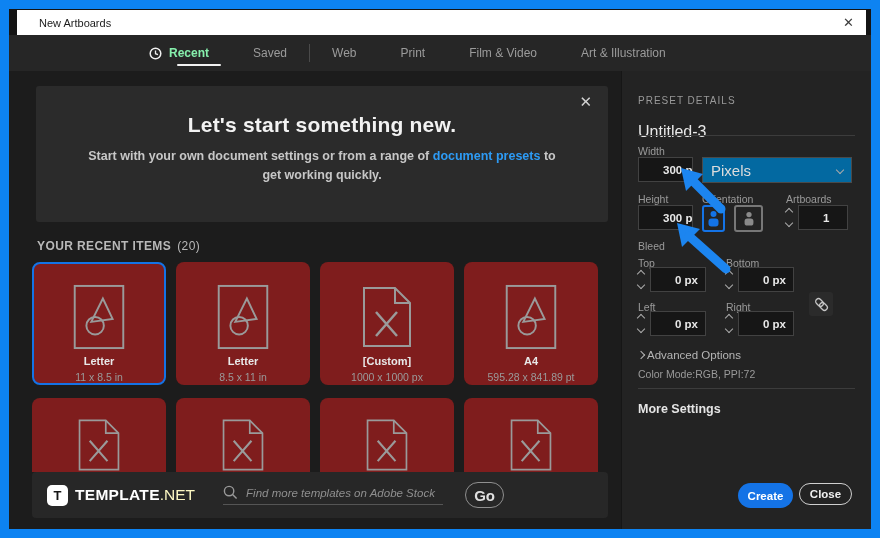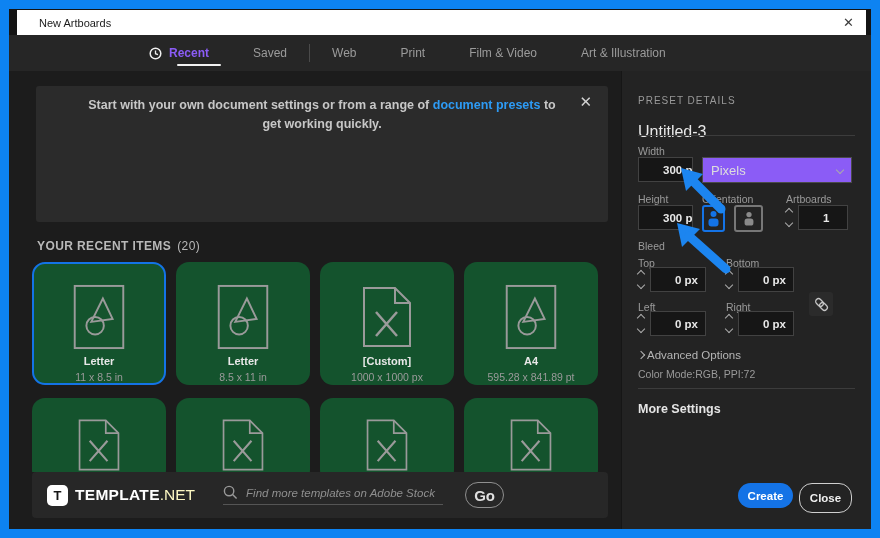--- a/index.html
+++ b/index.html
@@ -8,39 +8,39 @@
   .dialog { position:absolute; left:9px; top:9px; right:9px; bottom:9px; background:#141414; }
 
   
   .titlebar { position:absolute; left:8px; right:5px; top:1px; height:25px; background:#ffffff; display:flex; align-items:center; }
   .titlebar .wtitle { font-size:11px; color:#1b1b1b; margin-left:22px; }
   .titlebar .wclose { margin-left:auto; margin-right:12px; font-size:13px; color:#3c3c3c; cursor:default; }
 
   
   .tabbar { position:absolute; left:0; right:0; top:26px; height:36px; background:#262626; display:flex; align-items:center; padding-left:118px; }
   .tab { position:relative; height:100%; display:flex; align-items:center; gap:7px; padding:0 22px; font-size:12px; color:#9b9b9b; }
-  .tab.active { color:#8b5cf6; font-weight:bold; }
+  .tab.active { color:#86efac; font-weight:bold; }
   .tab.active .underline { position:absolute; left:50px; width:44px; bottom:5px; height:2.5px; background:#f2f2f2; border-radius:2px; }
   .tabdivider { width:1px; height:18px; background:#4a4a4a; }
 
   
   .content { position:absolute; left:0; top:62px; width:612px; bottom:0; background:#1c1c1c; }
 
   .banner { position:absolute; left:27px; top:15px; width:572px; height:136px; background:#2b2b2b; border-radius:3px; text-align:center; }
   .banner .bclose { position:absolute; top:7px; right:16px; font-size:15px; color:#d2d2d2; }
   .banner h1 { margin-top:27px; font-size:21px; font-weight:600; color:#f2f2f2; letter-spacing:0.2px; }
   .banner p { width:480px; margin:10px auto 4px; font-size:12.5px; line-height:1.55; color:#c7c7c7;font-weight:bold; }
   .banner a { color:#2d9bf5; text-decoration:none; }
 
   .recent-heading { position:absolute; left:28px; top:168px; font-size:12px; font-weight:bold; color:#b9b9b9; letter-spacing:0.4px; }
   .recent-heading .count { font-weight:normal; margin-left:6px; }
 
   .cards-row1 { position:absolute; left:23px; top:191px; display:flex; gap:10px; }
   .cards-row2 { position:absolute; left:23px; top:327px; width:576px; height:74px; overflow:hidden; display:flex; gap:10px; }
-  .card { position:relative; width:134px; height:123px; background:#14532d; border-radius:13px; border:2px solid transparent; }
+  .card { position:relative; width:134px; height:123px; background:#7f1d1d; border-radius:8px; border:2px solid transparent; }
   .card.selected { border-color:#1473e6; }
   .card .cicon { position:absolute; left:0; right:0; top:20px; display:flex; justify-content:center; }
   .card .cname { position:absolute; left:0; right:0; top:91px; text-align:center; font-size:11px; font-weight:bold; color:#e8e8e8; }
   .card .cdims { position:absolute; left:0; right:0; top:107px; text-align:center; font-size:10.5px; color:#9a9a9a; }
   .card.stub { height:85px; }
   .card.stub .cicon { top:17px; }
 
   .footerbar { position:absolute; left:23px; top:401px; width:576px; height:46px; background:#272727; border-radius:4px; display:flex; align-items:center; }
   .logo { display:flex; align-items:center; gap:7px; margin-left:15px; }
   .logo .tbox { width:21px; height:21px; background:#ffffff; border-radius:5px; display:flex; align-items:center; justify-content:center; font-size:13px; font-weight:800; color:#161616; }
@@ -51,37 +51,37 @@
   .searchwrap input::placeholder { color:#8f8f8f; }
   .gobtn { margin-left:22px; width:39px; height:26px; border:1.5px solid #8f8f8f; border-radius:13px; background:transparent; color:#e0e0e0; font-size:15px; font-weight:bold; font-family:"Liberation Sans", sans-serif; }
 
   
   .panel { position:absolute; left:612px; top:62px; right:0; bottom:0; background:#232323; border-left:1px solid #161616; font-size:10.5px; color:#9a9a9a; }
   .plabel { position:absolute; font-size:10.5px; color:#9a9a9a; }
   .panel .pheading { position:absolute; left:16px; top:24px; font-size:10px; letter-spacing:1px; color:#999999; }
   .panel .docname { position:absolute; left:16px; top:52px; font-size:16px; color:#e8e8e8; }
   .pdivider { position:absolute; left:16px; right:16px; height:1px; background:#3c3c3c; }
   .pinput { position:absolute; height:25px; background:#161616; border:1px solid #424242; color:#e8e8e8; font-size:11.5px; font-weight:600; padding-left:24px; font-family:"Liberation Sans", sans-serif; outline:none; }
-  .pselect { position:absolute; left:80px; top:86px; width:150px; height:25px; background:#8b5cf6; border:1px solid #4a4a4a; display:flex; align-items:center; color:#dddddd; font-size:13px; padding:12px 8px; }
+  .pselect { position:absolute; left:80px; top:86px; width:150px; height:25px; background:#0369a1; border:1px solid #4a4a4a; display:flex; align-items:center; color:#dddddd; font-size:15px; padding:12px 8px; }
   .pselect .chev-down { margin-left:auto; }
   .chev-up, .chev-down { width:6px; height:6px; border-left:1.5px solid #aaaaaa; border-top:1.5px solid #aaaaaa; }
   .chev-up { transform:rotate(45deg); }
   .chev-down { transform:rotate(225deg); }
   .stepper { position:absolute; display:flex; align-items:center; }
   .stepcol { display:flex; flex-direction:column; gap:5px; margin-right:6px; }
   .orient { position:absolute; top:134px; border-radius:3px; display:flex; align-items:center; justify-content:center; }
   .orient.portrait { left:80px; width:23px; height:27px; border:2px solid #1473e6; }
   .orient.landscape { left:112px; width:29px; height:27px; border:2px solid #777777; }
   .linkbtn { position:absolute; left:187px; top:221px; width:24px; height:24px; background:#2b2b2b; border-radius:3px; display:flex; align-items:center; justify-content:center; }
   .advrow { position:absolute; left:16px; top:278px; font-size:11.5px; color:#b5b5b5; display:flex; align-items:center; gap:3px; }
   .advrow .achev { width:6px; height:6px; border-right:1.5px solid #b5b5b5; border-top:1.5px solid #b5b5b5; transform:rotate(45deg); }
   .colormode { position:absolute; left:16px; top:297px; font-size:10.5px; color:#9a9a9a; }
   .moresettings { position:absolute; left:16px; top:331px; font-size:12.5px; font-weight:bold; color:#e5e5e5; }
   .createbtn { position:absolute; left:116px; top:412px; width:55px; height:25px; background:#1473e6; border:none; border-radius:13px; color:#ffffff; font-size:11.5px; font-weight:bold; font-family:"Liberation Sans", sans-serif; }
-  .closebtn { position:absolute; left:177px; top:412px; width:53px; height:30px; background:transparent; border:1.5px solid #cfcfcf; border-radius:13px; color:#f0f0f0; font-size:11.5px; font-weight:bold; font-family:"Liberation Sans", sans-serif; }
+  .closebtn { position:absolute; left:177px; top:412px; width:53px; height:22px; background:transparent; border:1.5px solid #cfcfcf; border-radius:13px; color:#f0f0f0; font-size:11.5px; font-weight:bold; font-family:"Liberation Sans", sans-serif; }
 
   .arrow { position:absolute; z-index:5; }
 </style>
 </head>
 <body>
 
 <div class="frame">
   <div class="dialog">
 
     <div class="titlebar">
@@ -113,20 +113,21 @@
         </div>
       <div class="tab">
           <span>Art &amp; Illustration</span>
         </div>
     </div>
 
     <div class="content">
 
       <div class="banner">
         <span class="bclose">✕</span>
+        <h1>Let's start something new.</h1>
         <p><span>Start with your own document settings or from a range of </span><a href="#">document presets</a><span> to get working quickly.</span></p>
       </div>
 
       <div class="recent-heading">
         <span>YOUR RECENT ITEMS</span><span class="count">(20)</span>
       </div>
 
       <div class="cards-row1">
         <div class="card selected">
           <div class="cicon">

